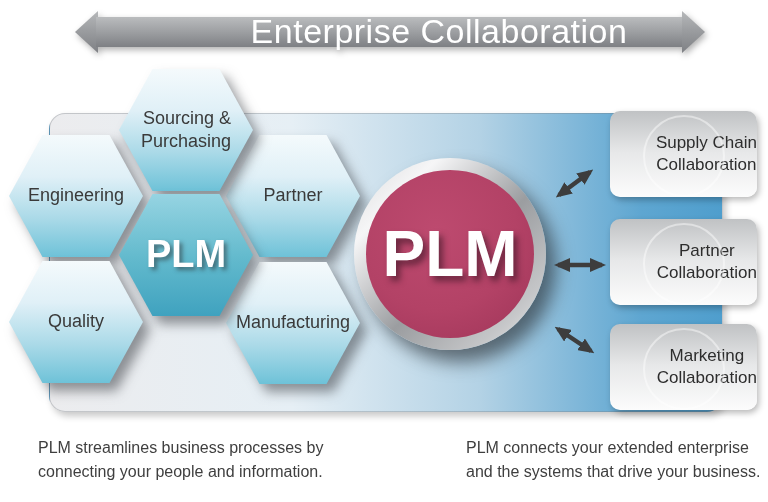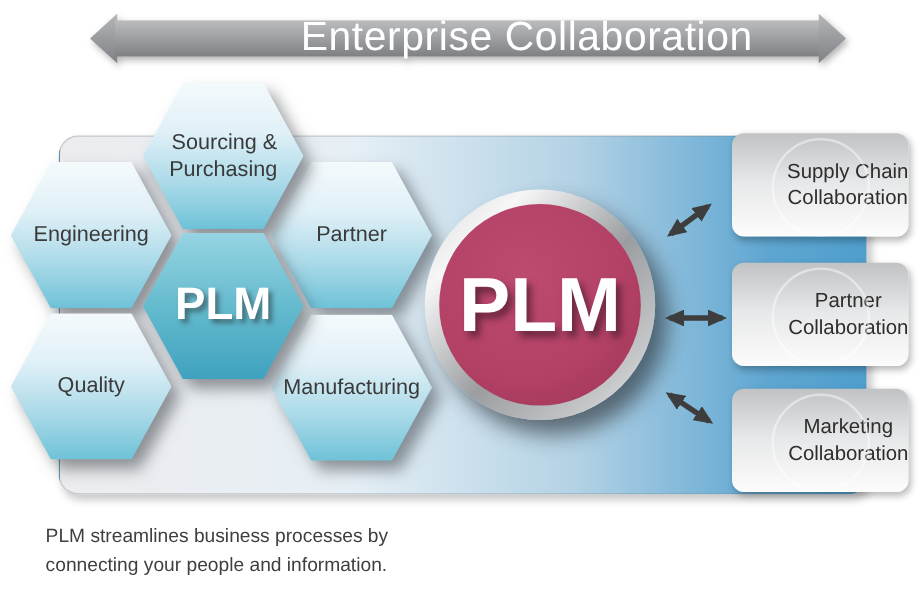--- a/index.html
+++ b/index.html
@@ -135,14 +135,16 @@
     <span class="cbox-label">Partner
 Collaboration</span>
   </div>
   <div class="cbox" style="top:324px;">
     <span class="cbox-label">Marketing
 Collaboration</span>
   </div>
 
   <div class="caption left">PLM streamlines business processes by
 connecting your people and information.</div>
+  <div class="caption right">PLM connects your extended enterprise
+and the systems that drive your business.</div>
 
 </div>
 
 </body></html>

